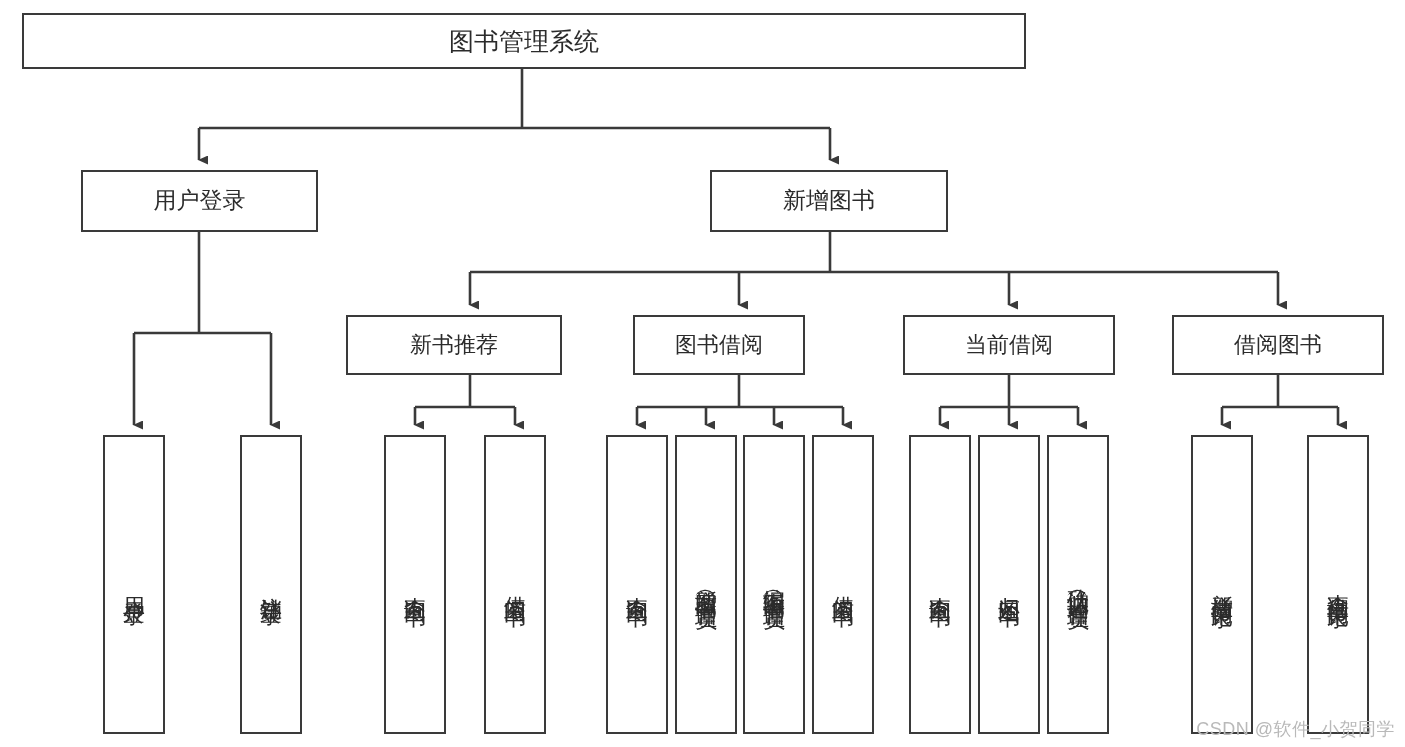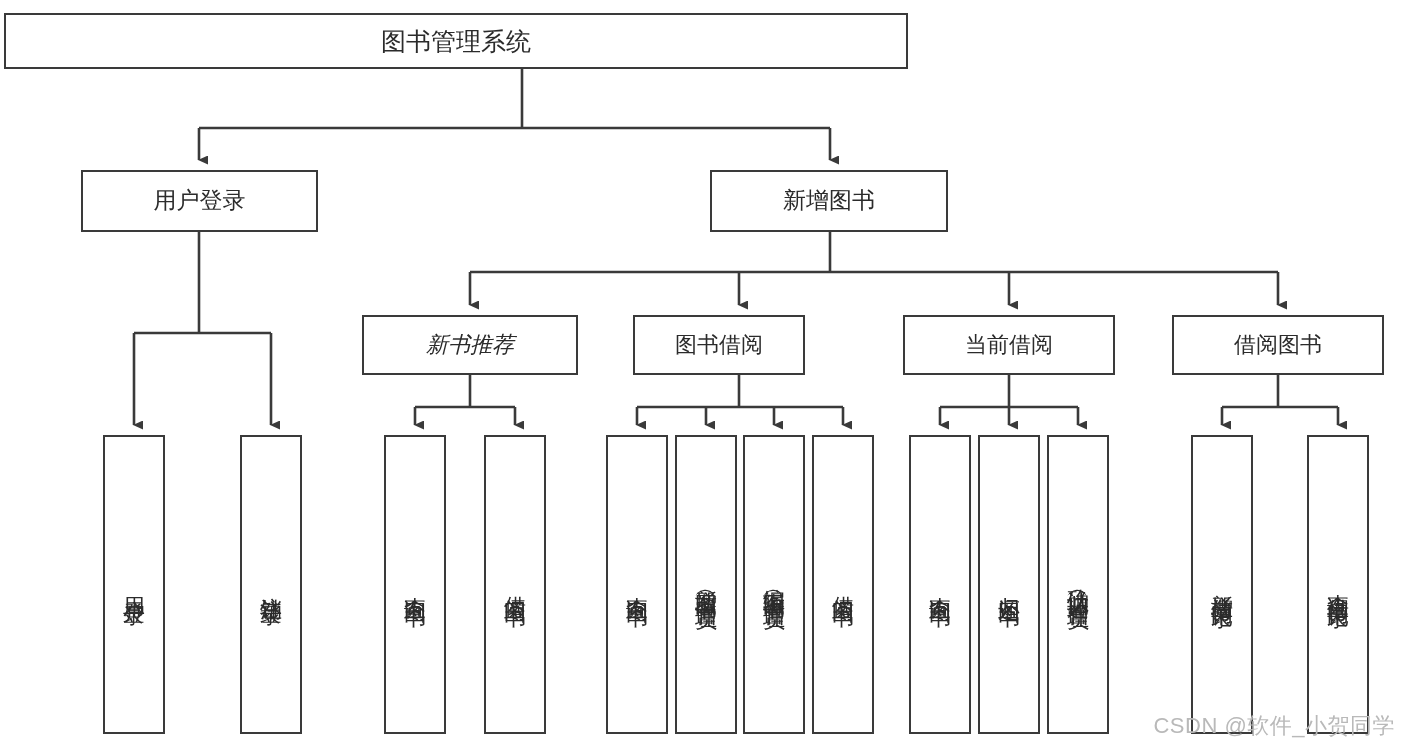--- a/index.html
+++ b/index.html
@@ -35,40 +35,40 @@
     justify-content: center;
     color: #2b2b2b;
   }
   .node .label {
     display: block;
     text-align: center;
     line-height: 1.12;
   }
   
   .node.root {
-    left: 4px;
+    left: 22px;
     top: 13px;
-    width: 904px;
+    width: 1004px;
     height: 56px;
     font-size: 25px;
   }
   
   .node.lvl2 {
     height: 62px;
     font-size: 23px;
   }
   .node.lvl2.n-user-login { left: 81px; top: 170px; width: 237px; }
   .node.lvl2.n-book-mgmt  { left: 710px; top: 170px; width: 238px; }
   
   .node.lvl3 {
     top: 315px;
     height: 60px;
     font-size: 22px;
   }
-  .node.lvl3.n-new-rec  { left: 362px; width: 216px; font-style: italic; }
+  .node.lvl3.n-new-rec  { left: 346px; width: 216px; }
   .node.lvl3.n-borrow   { left: 633px; width: 172px; }
   .node.lvl3.n-current  { left: 903px; width: 212px; }
   .node.lvl3.n-records  { left: 1172px; width: 212px; }
   
   .node.leaf {
     top: 435px;
     height: 299px;
     width: 62px;
     font-size: 22px;
     align-items: center;
@@ -78,21 +78,21 @@
     writing-mode: vertical-rl;
     text-orientation: upright;
     letter-spacing: 3px;
     line-height: 1.0;
     max-height: 280px;
   }
   .watermark {
     position: absolute;
     right: 10px;
     bottom: 6px;
-    font-size: 22px;
+    font-size: 18px;
     color: #b9b9b9;
     white-space: nowrap;
     letter-spacing: 0.5px;
     margin-top: 14px;
   }
 </style>
 </head>
 <body>
 
 <div id="canvas">

